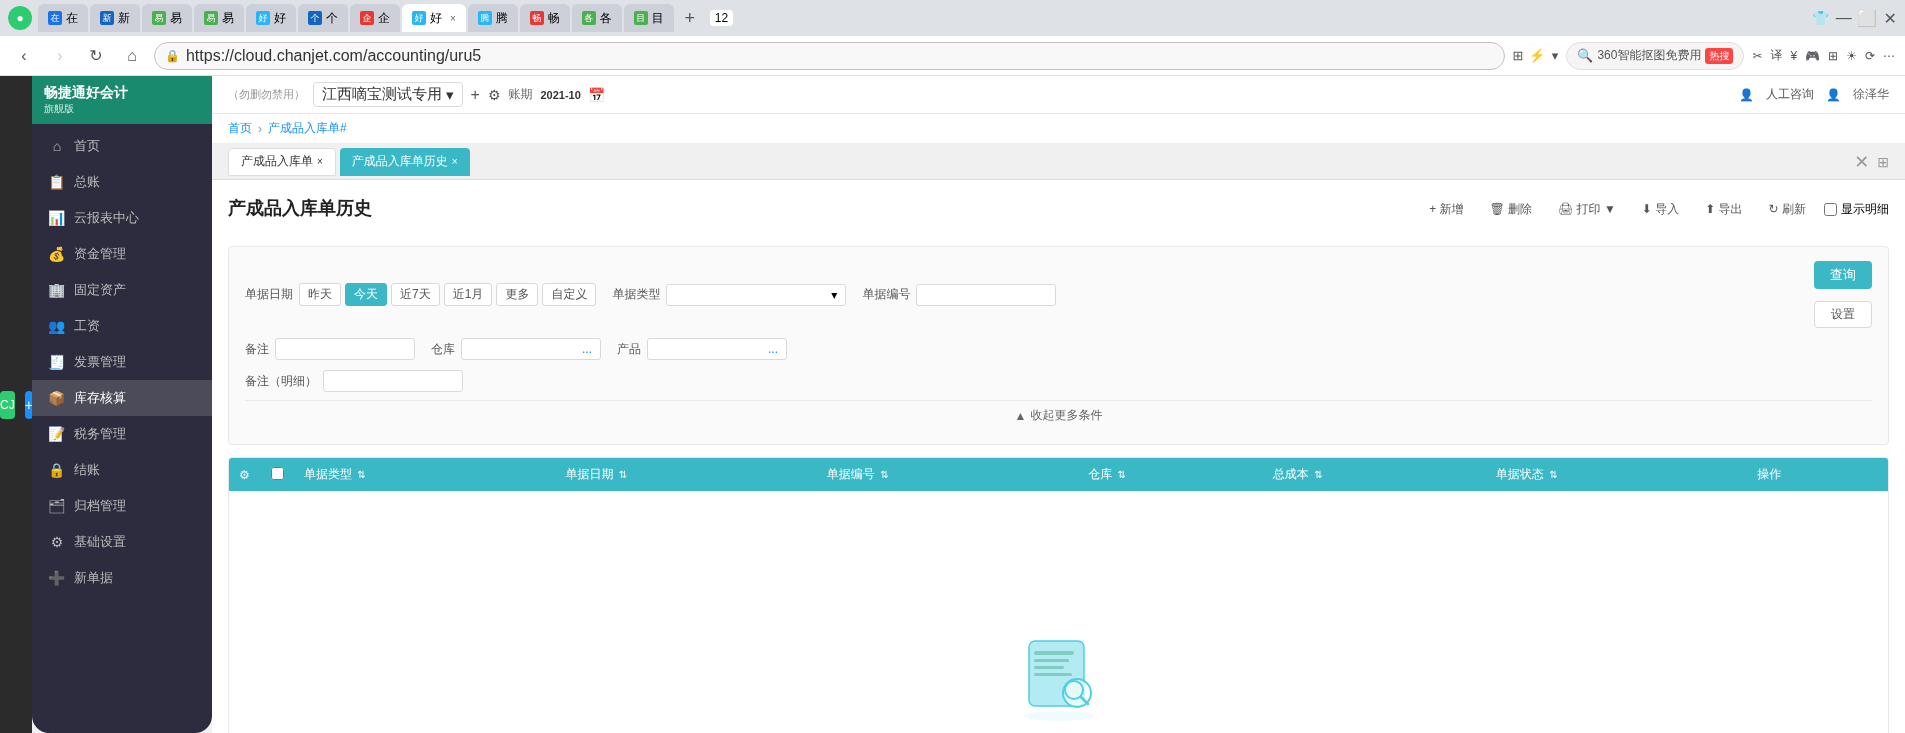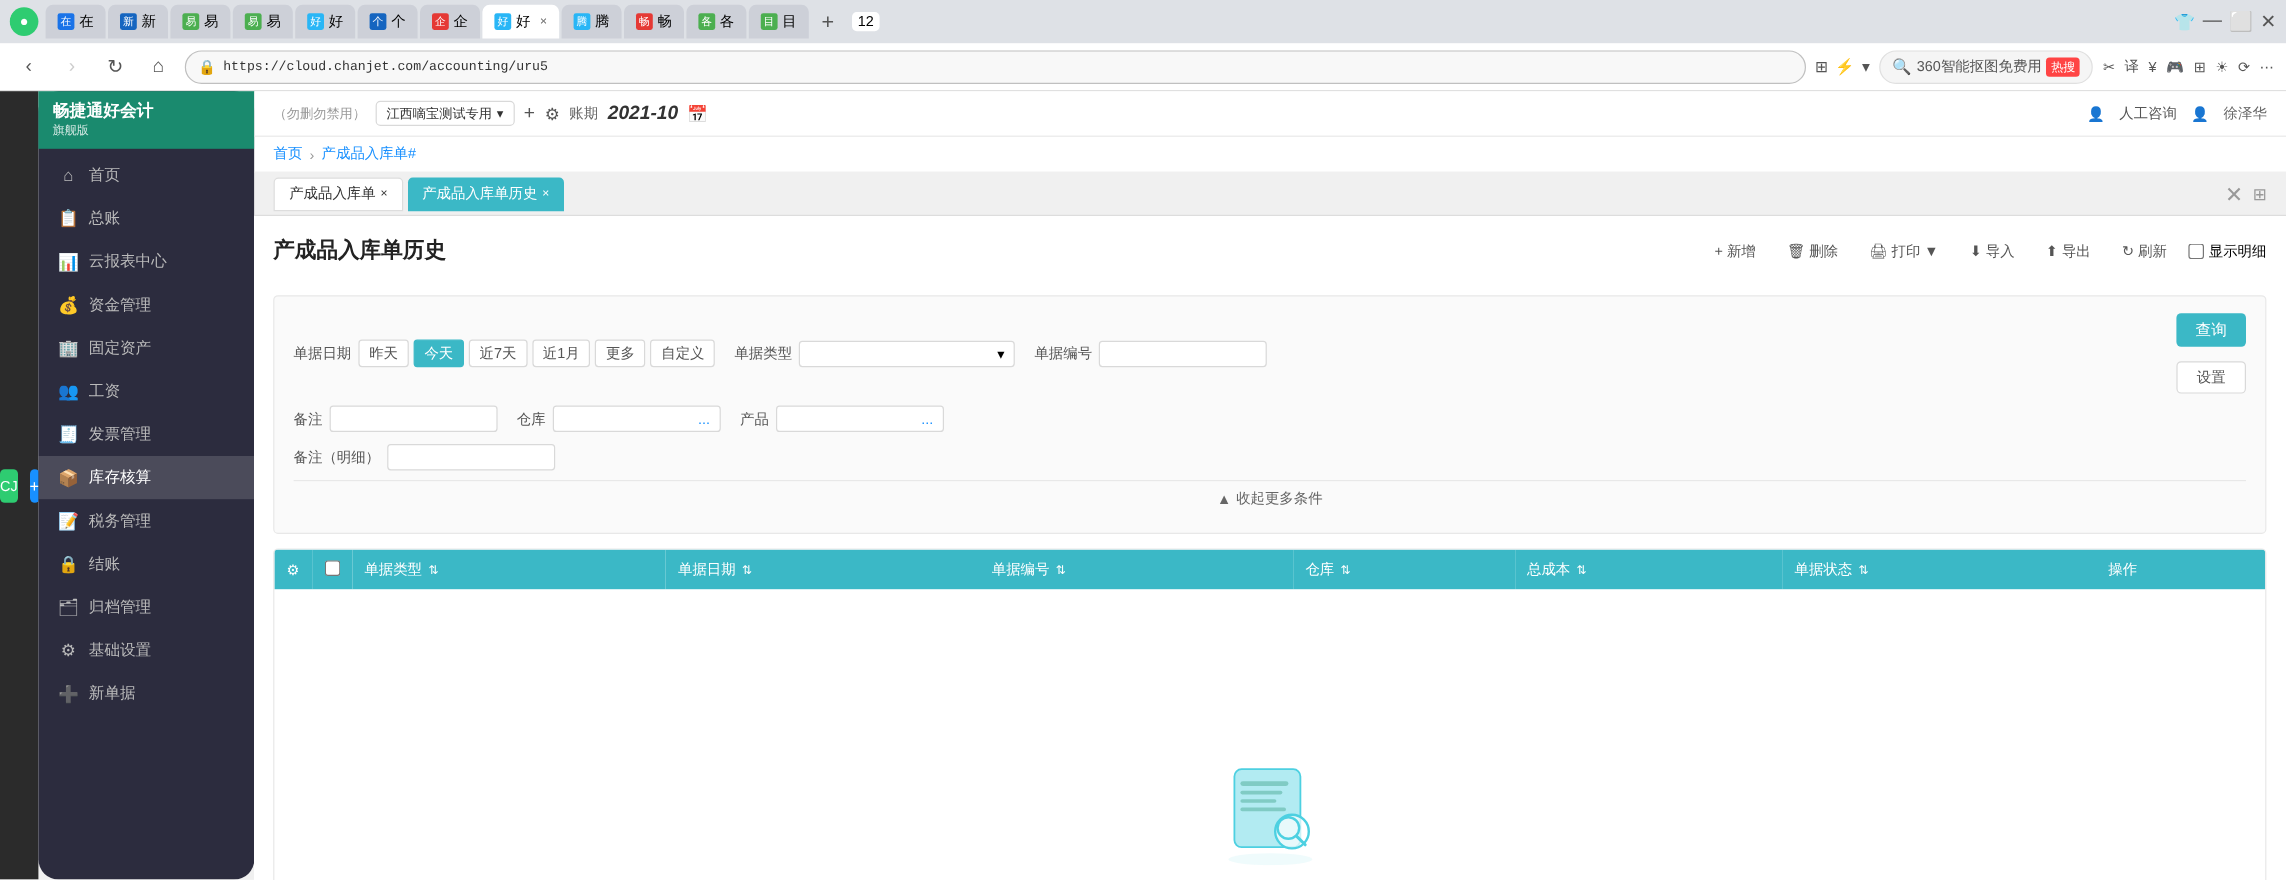--- a/index.html
+++ b/index.html
@@ -15,21 +15,21 @@
     .tab-label { overflow: hidden; text-overflow: ellipsis; font-size: 12px; }
     .tab-close { font-size: 10px; color: #666; margin-left: 4px; cursor: pointer; }
     .tab-new { width: 28px; height: 28px; display: flex; align-items: center; justify-content: center; font-size: 18px; color: #555; cursor: pointer; }
     .tab-count { background: #fff; border-radius: 4px; padding: 1px 5px; font-size: 12px; margin-left: 4px; }
     .tab-icons { display: flex; align-items: center; gap: 6px; margin-left: auto; font-size: 16px; color: #555; }
 
     .nav-bar { display: flex; align-items: center; height: 40px; background: #fff; padding: 0 10px; gap: 8px; border-bottom: 1px solid #e0e0e0; }
     .nav-btn { width: 28px; height: 28px; display: flex; align-items: center; justify-content: center; cursor: pointer; color: #555; font-size: 16px; border-radius: 4px; }
     .address-bar { flex: 1; height: 28px; border: 1px solid #c0c0c0; border-radius: 14px; display: flex; align-items: center; padding: 0 10px; gap: 6px; background: #f8f8f8; font-size: 12px; color: #333; }
     .address-bar .lock-icon { color: #4caf50; font-size: 12px; }
-    .address-text { flex: 1; color: #333; font-size: 11px; font-family: Liberation Mono, monospace; }
+    .address-text { flex: 1; color: #333; font-size: 16px; }
     .nav-search-box { display: flex; align-items: center; height: 28px; border: 1px solid #e0e0e0; border-radius: 14px; padding: 0 10px; gap: 4px; background: #f5f5f5; }
     .hot-badge { background: #ff4444; color: #fff; font-size: 10px; padding: 1px 4px; border-radius: 3px; }
 
     
     .app-layout { display: flex; height: calc(733px - 76px); }
 
     
     .icon-sidebar { width: 32px; background: #2b2b2b; display: flex; flex-direction: row; align-items: center; padding: 8px 0; gap: 10px; }
     .icon-sidebar-item { width: 28px; height: 28px; display: flex; align-items: center; justify-content: center; border-radius: 4px; cursor: pointer; font-size: 16px; }
     .icon-sidebar-item.active { background: #1890ff; }
@@ -43,23 +43,23 @@
     .sidebar-nav-item { display: flex; align-items: center; padding: 9px 16px; cursor: pointer; gap: 8px; font-size: 13px; color: #bbb; }
     .sidebar-nav-item.active { background: rgba(255,255,255,0.15); color: #fff; }
     .sidebar-nav-icon { font-size: 14px; width: 18px; text-align: center; }
 
     
     .main-content { flex: 1; display: flex; flex-direction: column; background: #f5f5f5; overflow: hidden; }
 
     
     .top-bar { background: #fff; padding: 6px 16px; display: flex; align-items: center; justify-content: space-between; border-bottom: 1px solid #e8e8e8; height: 38px; }
     .top-bar-left { display: flex; align-items: center; gap: 8px; font-size: 12px; color: #333; }
-    .company-select { display: flex; align-items: center; gap: 4px; border: 1px solid #d9d9d9; border-radius: 4px; padding: 2px 8px; cursor: pointer; font-size: 11px; }
+    .company-select { display: flex; align-items: center; gap: 4px; border: 1px solid #d9d9d9; border-radius: 4px; padding: 2px 8px; cursor: pointer; font-size: 15px; }
     .period-label { color: #666; font-size: 12px; }
-    .period-value { font-size: 16px; font-weight: bold; font-style: italic; }
+    .period-value { font-size: 11px; font-weight: bold; }
     .top-bar-right { display: flex; align-items: center; gap: 12px; font-size: 12px; color: #666; }
 
     
     .content-area { flex: 1; display: flex; flex-direction: column; overflow: hidden; }
     .page-tabs { display: flex; align-items: center; background: #f0f0f0; border-bottom: 1px solid #ddd; padding: 12px 16px; height: 36px; gap: 4px; }
     .page-tab { display: flex; align-items: center; height: 28px; padding: 0 12px; border-radius: 4px 4px 0 0; font-size: 12px; cursor: pointer; gap: 4px; }
     .page-tab.active { background: #3bb8c6; color: #fff; }
     .page-tab:not(.active) { background: #fff; color: #333; border: 1px solid #ddd; }
     .page-tab-close { font-size: 10px; cursor: pointer; }
     .breadcrumb-bar { display: flex; align-items: center; gap: 6px; padding: 6px 16px; font-size: 12px; color: #666; border-bottom: 1px solid #eee; background: #fff; }

